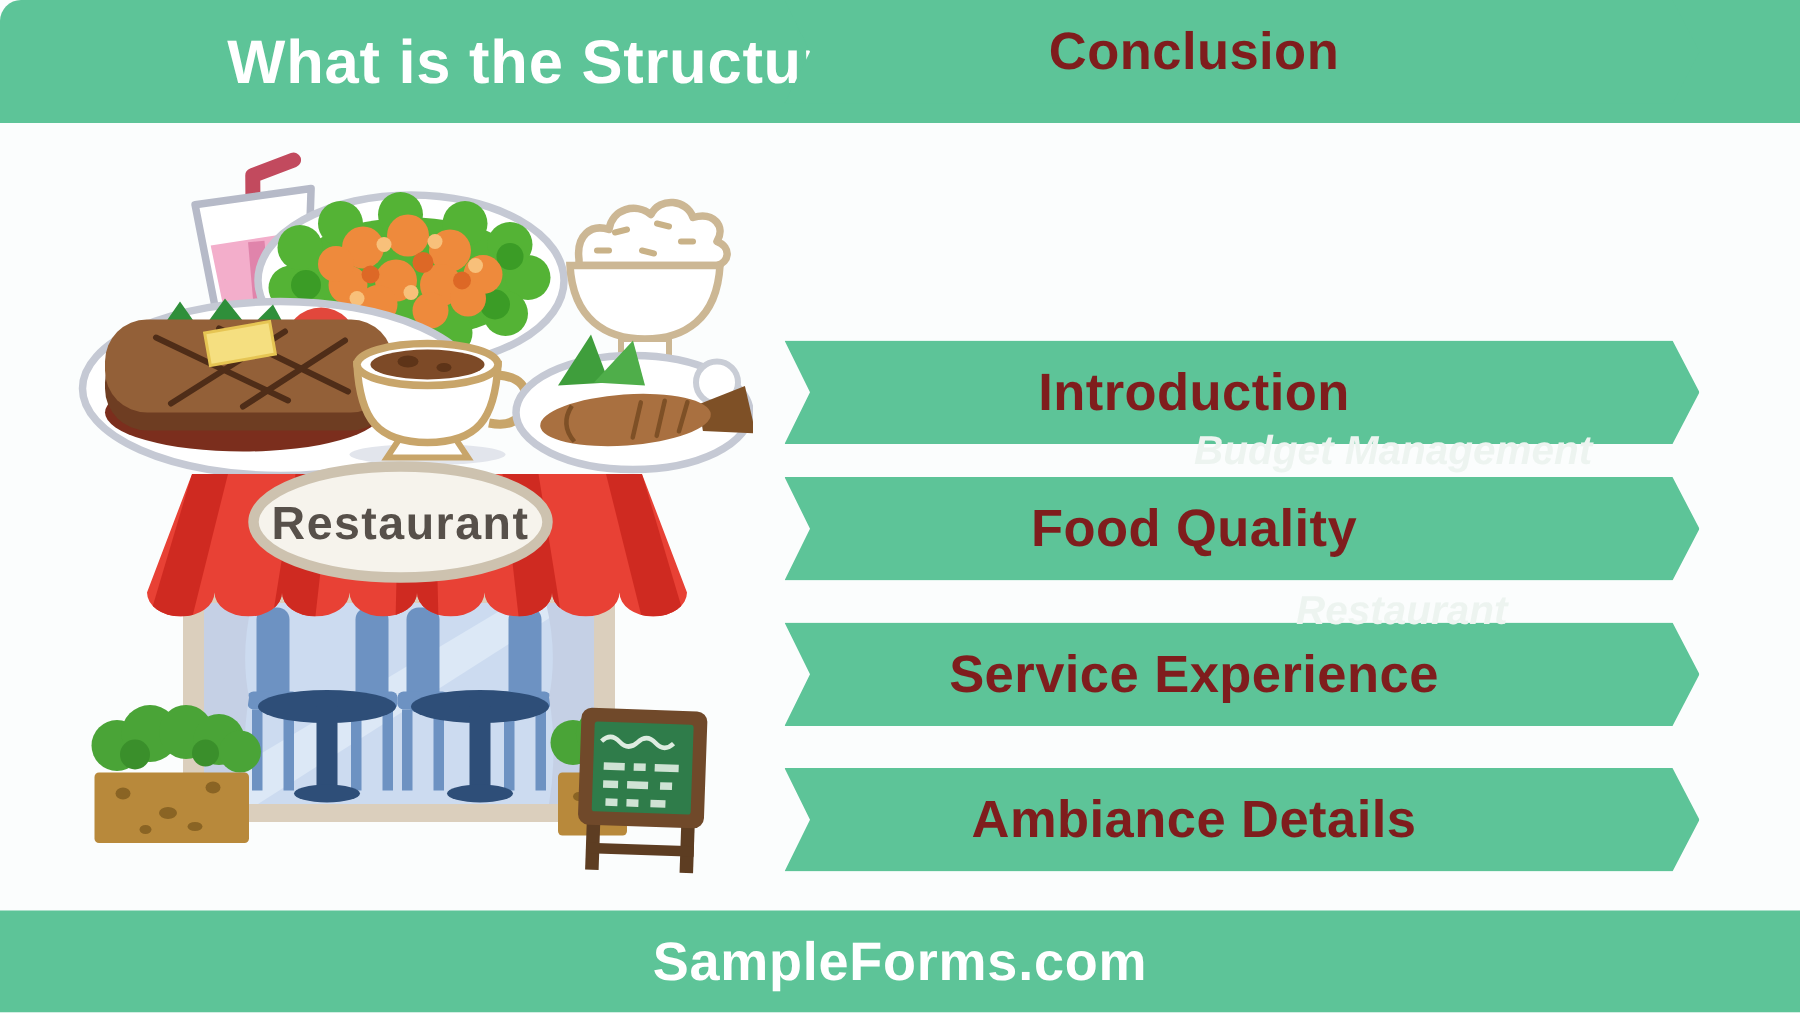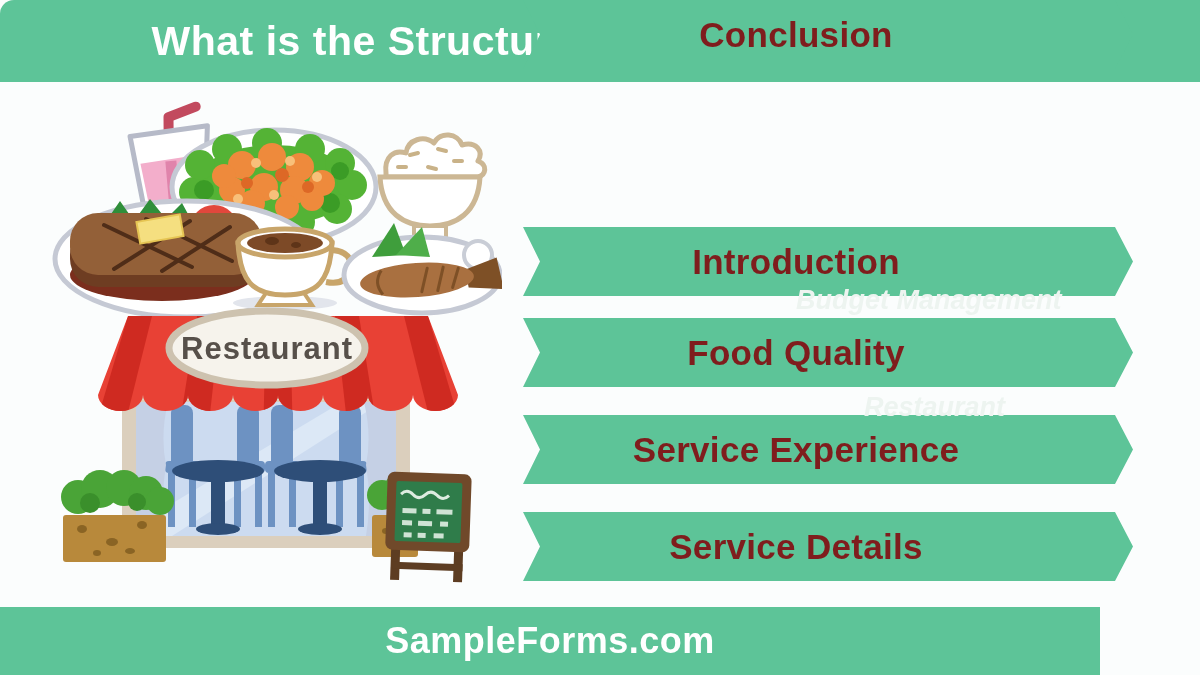--- a/index.html
+++ b/index.html
@@ -35,21 +35,21 @@
     color:#7f1d1d;font-size:35px;font-weight:800;letter-spacing:.3px;white-space:nowrap;
   }
   
   .ghost-label{
     position:absolute;color:#edf4f0;font-size:27px;font-weight:800;white-space:nowrap;font-style:italic;
   }
   .ghost-1{left:796px;top:285px;}
   .ghost-2{left:864px;top:392px;}
   
   .footer-band{
-    position:absolute;left:0;top:607px;width:1100px;height:68px;
+    position:absolute;left:0;top:607px;width:1200px;height:68px;
     background:#5dc498;display:flex;align-items:center;justify-content:center;
   }
   .brand-text{color:#ffffff;font-size:36px;font-weight:800;letter-spacing:.5px;}
   
   .illustration{position:absolute;left:42px;top:95px;width:460px;height:500px;}
 </style>
 </head>
 <body>
 
 <div class="header-band">
@@ -305,21 +305,21 @@
 <div class="step-banner">
   <span class="step-label">Introduction</span>
 </div>
 <div class="step-banner">
   <span class="step-label">Food Quality</span>
 </div>
 <div class="step-banner">
   <span class="step-label">Service Experience</span>
 </div>
 <div class="step-banner">
-  <span class="step-label">Service Details</span>
+  <span class="step-label">Ambiance Details</span>
 </div>
 <div class="step-banner">
   <span class="step-label">Conclusion</span>
 </div>
 
 <div class="ghost-label ghost-1">Budget Management</div>
 <div class="ghost-label ghost-2">Restaurant</div>
 
 <div class="footer-band">
   <div class="brand-text">SampleForms.com</div>

